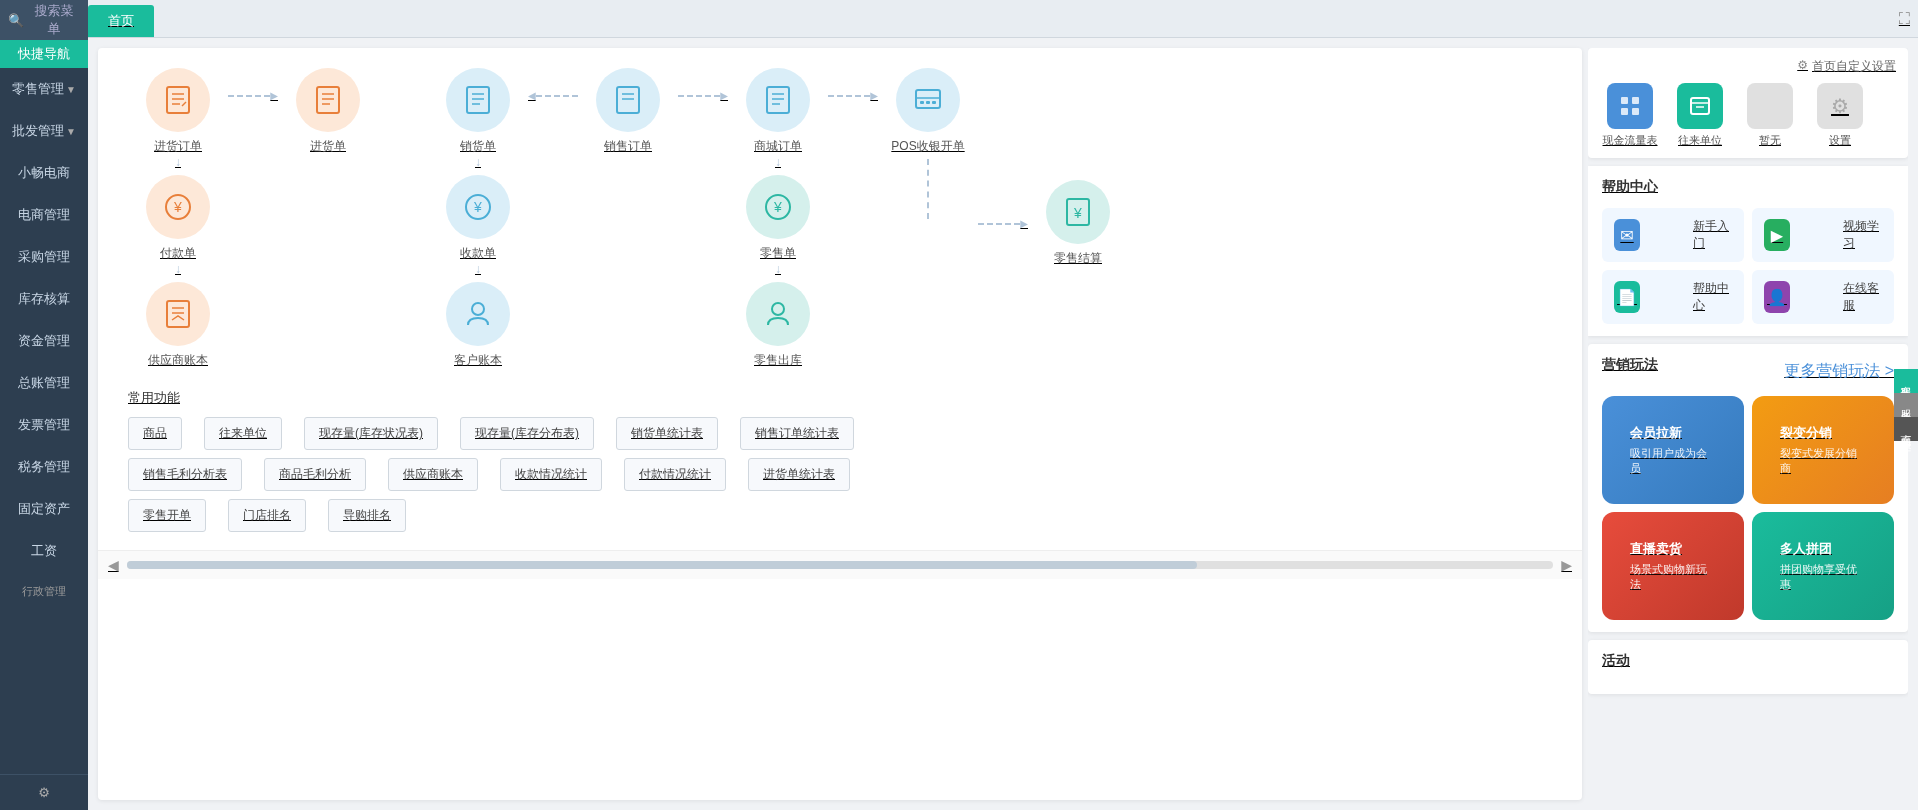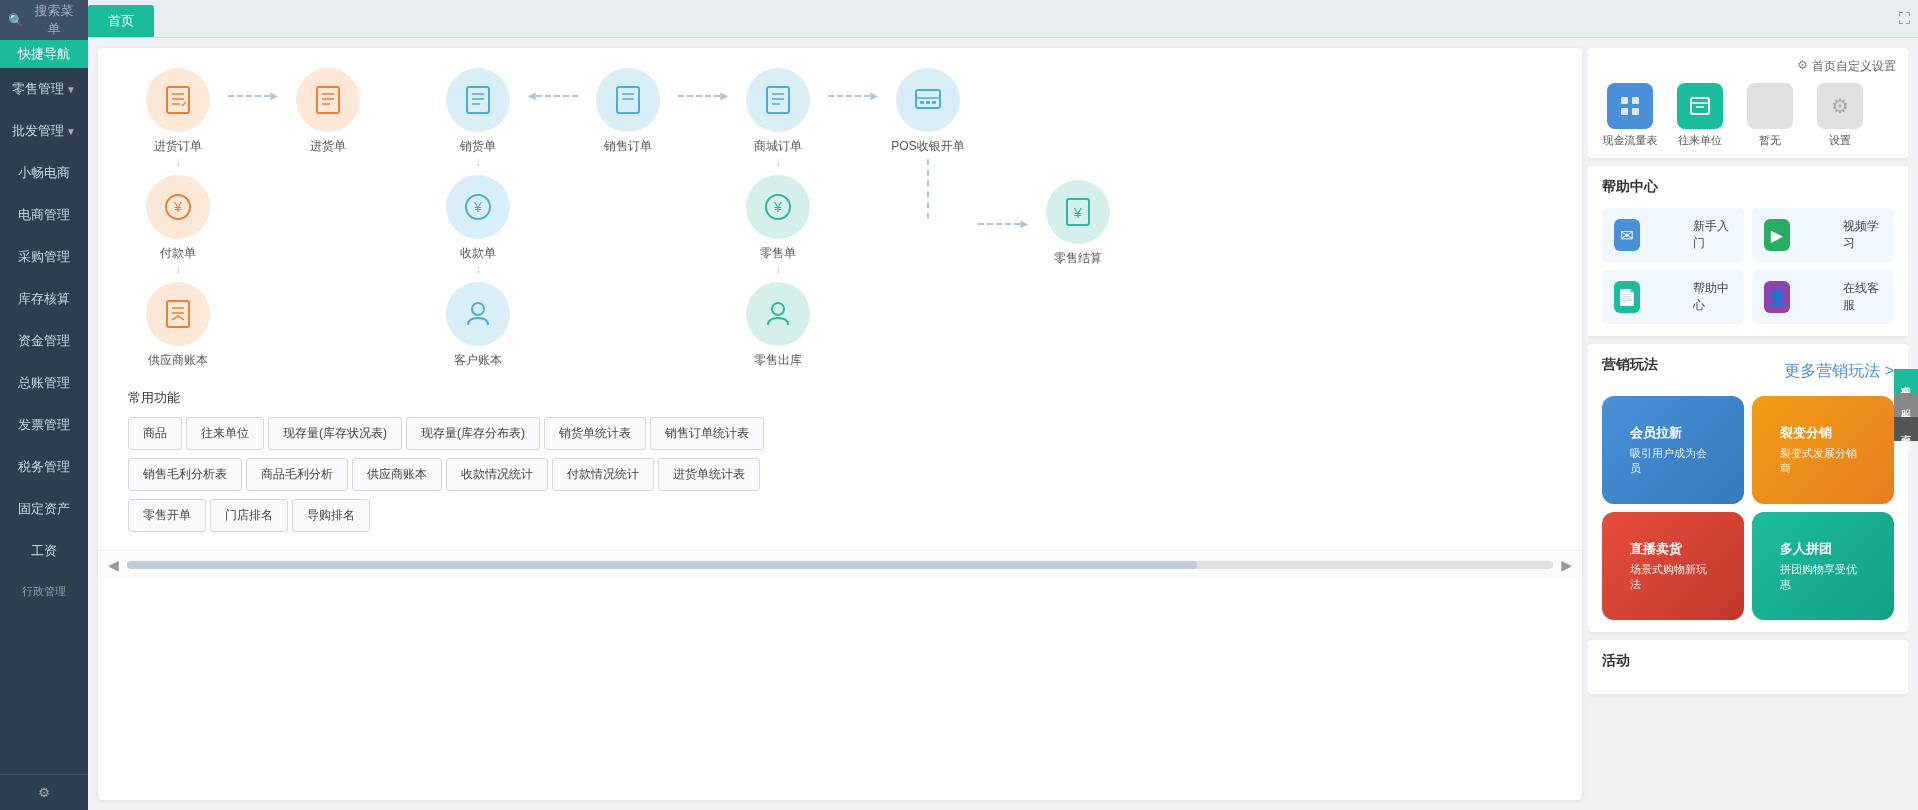--- a/index.html
+++ b/index.html
@@ -61,20 +61,21 @@
       cursor: pointer;
       border-top: 1px solid #3d5166;
     }
 
     
     .main-area {
       flex: 1;
       display: flex;
       flex-direction: column;
       overflow: hidden;
+      text-decoration: underline;
     }
 
     
     .tab-bar {
       background: #e8edf2;
       display: flex;
       align-items: flex-end;
       height: 38px;
       border-bottom: 1px solid #d0d7de;
       flex-shrink: 0;
@@ -163,21 +164,21 @@
       padding: 10px 30px 10px 30px;
     }
     .common-title {
       font-size: 13px;
       color: #333;
       margin-bottom: 10px;
       font-weight: 500;
     }
     .func-row {
       display: flex;
-      gap: 4px;
+      gap: 22px;
       margin-bottom: 8px;
       flex-wrap: wrap;
     }
     .func-btn {
       border: 1px solid #d0d7de;
       background: #f7f9fc;
       padding: 7px 14px;
       font-size: 12px;
       color: #444;
       border-radius: 3px;

